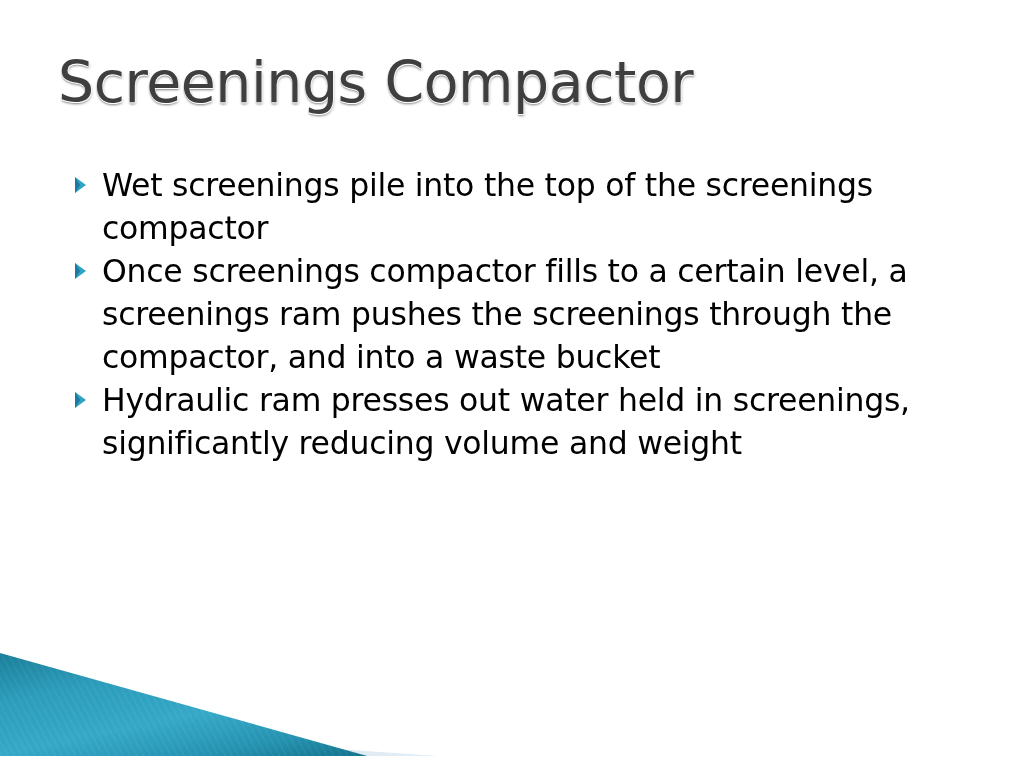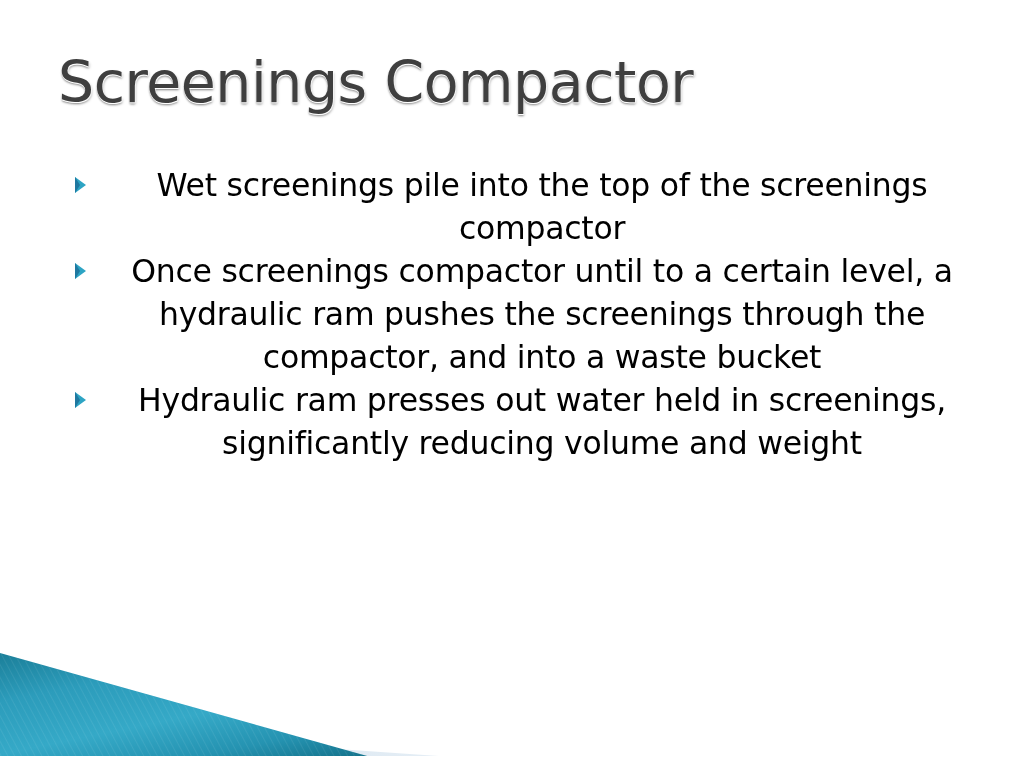--- a/index.html
+++ b/index.html
@@ -69,21 +69,21 @@
     content: "";
     position: absolute;
     left: -11px;
     top: -8px;
     width: 0;
     height: 0;
     border-top: 8px solid transparent;
     border-bottom: 8px solid transparent;
     border-left: 5px solid #1f78a0;
   }
-  .bullet-text { display: block; text-align: center; }
+  .bullet-text { display: block; }
 
   
   #decoration {
     position: absolute;
     left: 0;
     top: 640px;
     width: 1024px;
     height: 128px;
     pointer-events: none;
   }
@@ -98,21 +98,21 @@
 
   <div id="body-list">
 
     <div class="bullet-row">
       <span class="bullet-marker"></span>
       <span class="bullet-text">Wet screenings pile into the top of the screenings compactor</span>
     </div>
 
     <div class="bullet-row">
       <span class="bullet-marker"></span>
-      <span class="bullet-text">Once screenings compactor until to a certain level, a hydraulic ram pushes the screenings through the compactor, and into a waste bucket</span>
+      <span class="bullet-text">Once screenings compactor fills to a certain level, a screenings ram pushes the screenings through the compactor, and into a waste bucket</span>
     </div>
 
     <div class="bullet-row">
       <span class="bullet-marker"></span>
       <span class="bullet-text">Hydraulic ram presses out water held in screenings, significantly reducing volume and weight</span>
     </div>
 
 
   </div>
 

